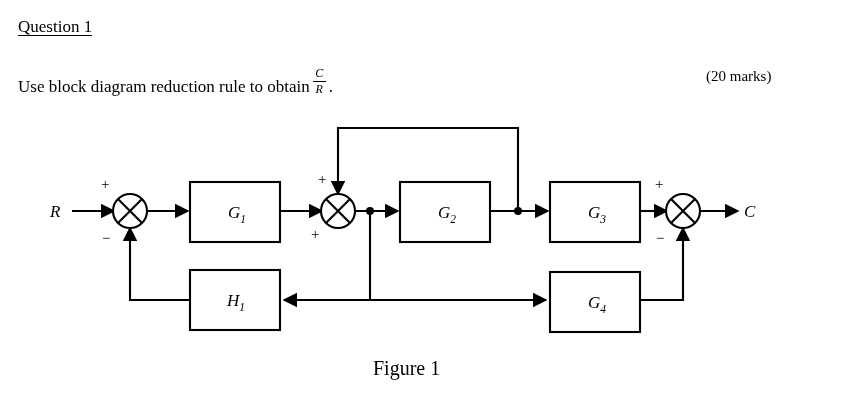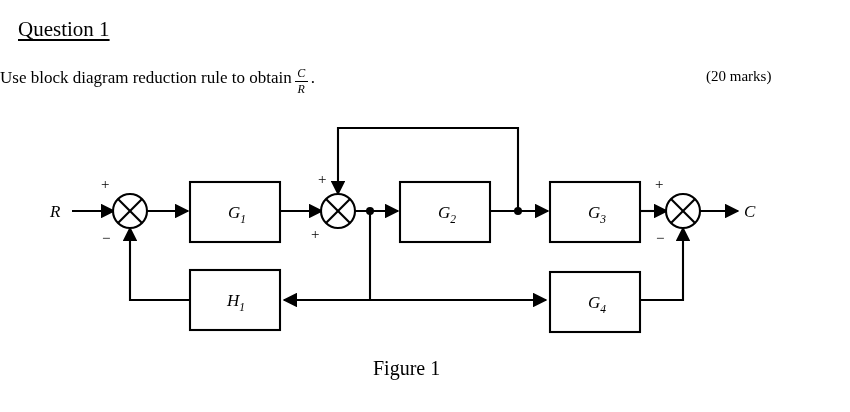--- a/index.html
+++ b/index.html
@@ -17,33 +17,33 @@
   }
   #page {
     position: relative;
     width: 850px;
     height: 412px;
   }
   .qtitle {
     position: absolute;
     left: 18px;
     top: 17px;
-    font-size: 21px;
+    font-size: 17px;
     text-decoration: underline;
     text-underline-offset: 3px;
     white-space: nowrap;
   }
   .prompt {
     position: absolute;
-    left: 0;
+    left: 18px;
     top: 68px;
     font-size: 17px;
     white-space: nowrap;
     display: flex;
-    align-items: flex-start;
+    align-items: flex-end;
   }
   .prompt .frac {
     display: inline-flex;
     flex-direction: column;
     align-items: center;
     font-size: 12px;
     line-height: 1.05;
     margin: 0 3px;
     position: relative;
     top: -1px;

